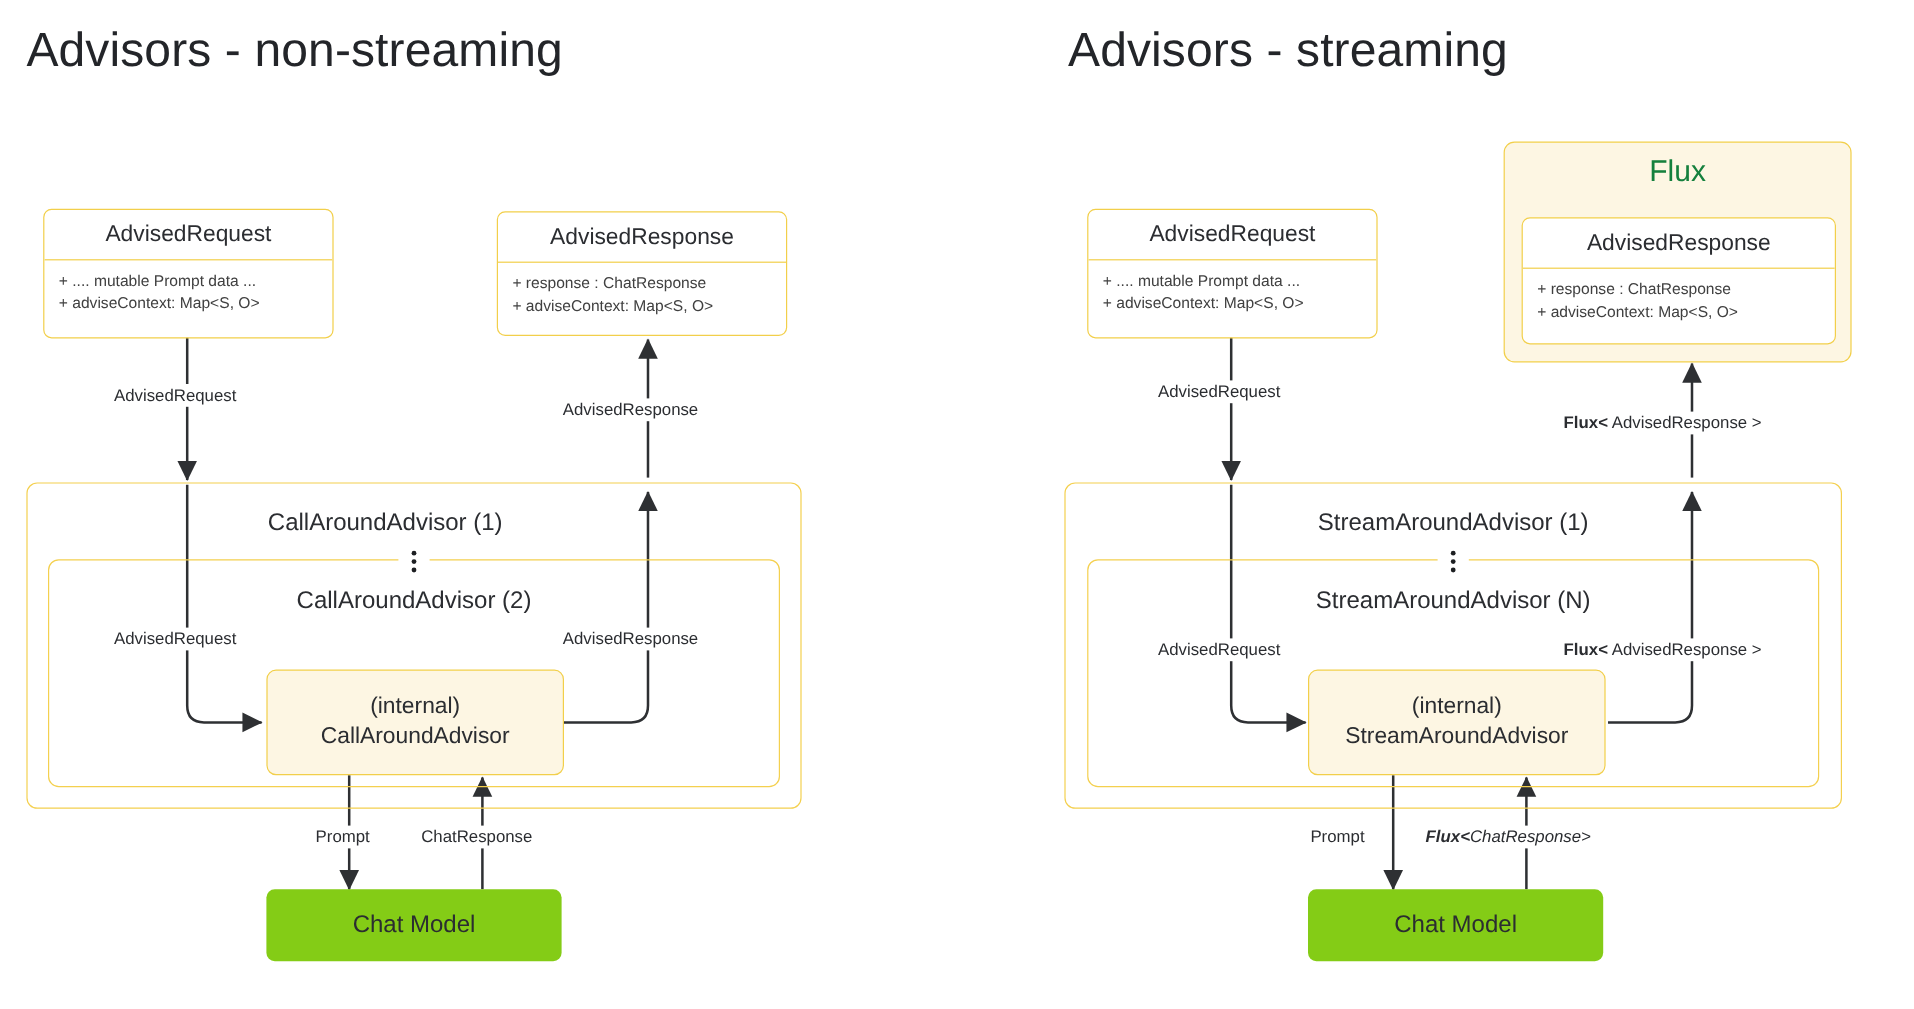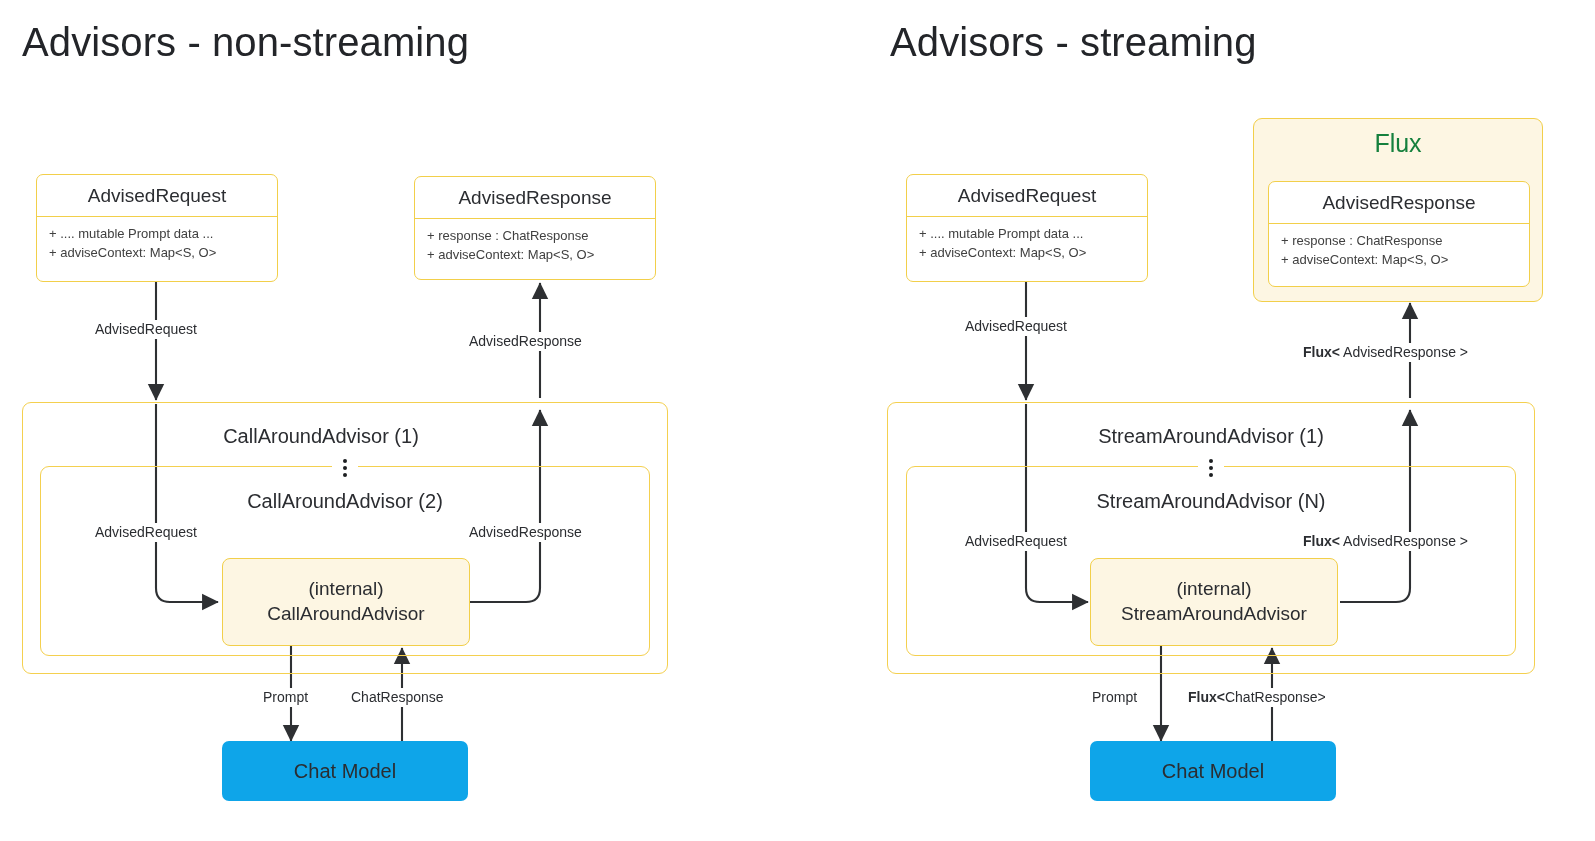--- a/index.html
+++ b/index.html
@@ -69,21 +69,21 @@
   .internal-box{
     position:absolute;box-sizing:border-box;
     border:1.6px solid #f2cf4a;border-radius:8px;background:#fdf6e3;
     display:flex;flex-direction:column;align-items:center;justify-content:center;
     text-align:center;font-size:19px;font-weight:400;color:#2b2d31;line-height:1.3;
   }
 
   
   .chat-model{
     position:absolute;box-sizing:border-box;
-    background:#0ea5e9;border-radius:7px;
+    background:#84cc16;border-radius:7px;
     display:flex;align-items:center;justify-content:center;
     font-size:20px;font-weight:400;color:#2b2d31;
   }
 
   
   .edge-label{
     position:absolute;font-size:14px;color:#2b2d31;white-space:nowrap;
     background:#ffffff;padding:1px 3px;line-height:1.2;
   }
   .edge-label.gen b{font-weight:700;}
@@ -216,16 +216,16 @@
 
   <div class="edge-label" style="left:167px;top:532px;">AdvisedRequest</div>
   <div class="edge-label gen" style="left:505px;top:532px;"><b>Flux&lt;</b><span> AdvisedResponse &gt;</span></div>
 
   <div class="internal-box" style="left:295px;top:558px;width:248px;height:88px;">
     <div>(internal)</div>
     <div>StreamAroundAdvisor</div>
   </div>
 
   <div class="edge-label" style="left:294px;top:688px;">Prompt</div>
-  <div class="edge-label gen" style="left:390px;top:688px;"><b>Flux&lt;</b><span>ChatResponse&gt;</span></div>
+  <div class="edge-label gen" style="left:390px;top:688px;font-style:italic;"><b>Flux&lt;</b><span>ChatResponse&gt;</span></div>
 
   <div class="chat-model" style="left:295px;top:741px;width:246px;height:60px;">Chat Model</div>
 </div>
 
 </body></html>

